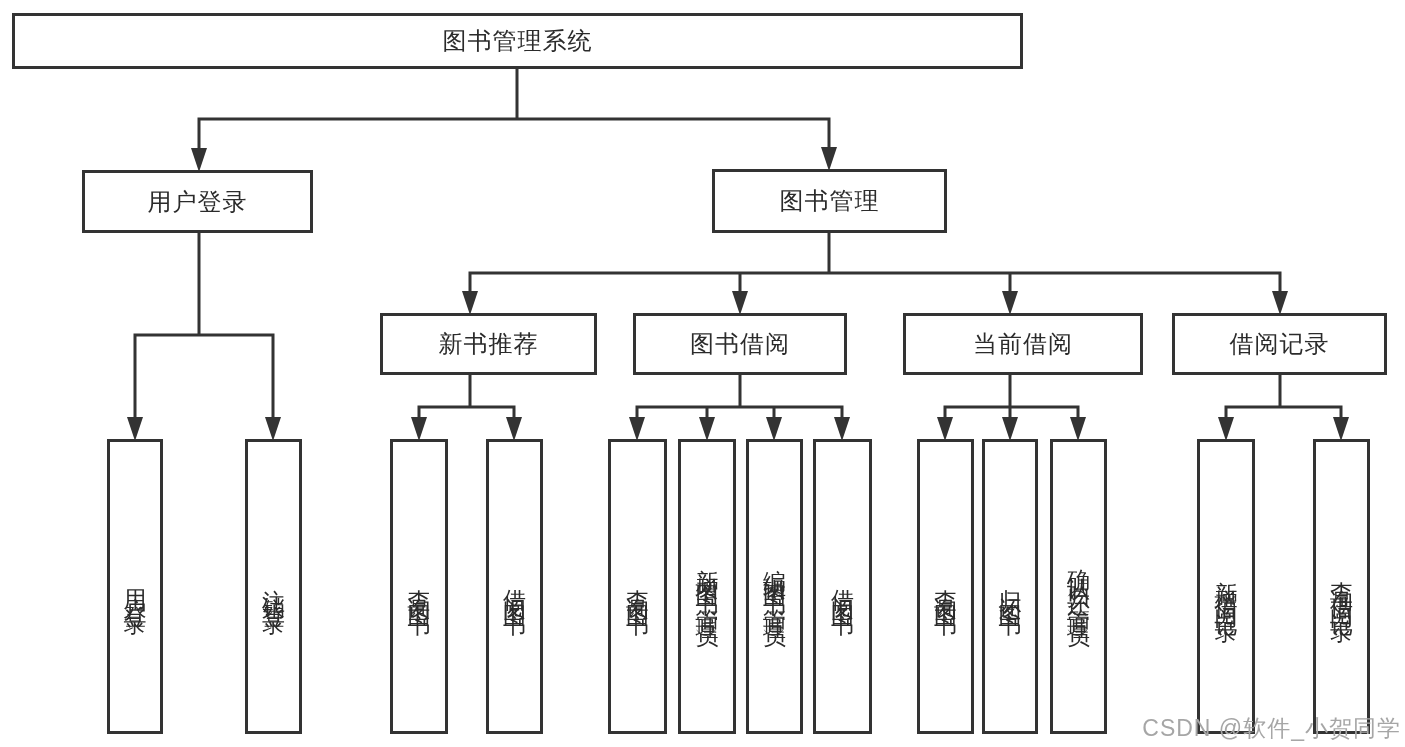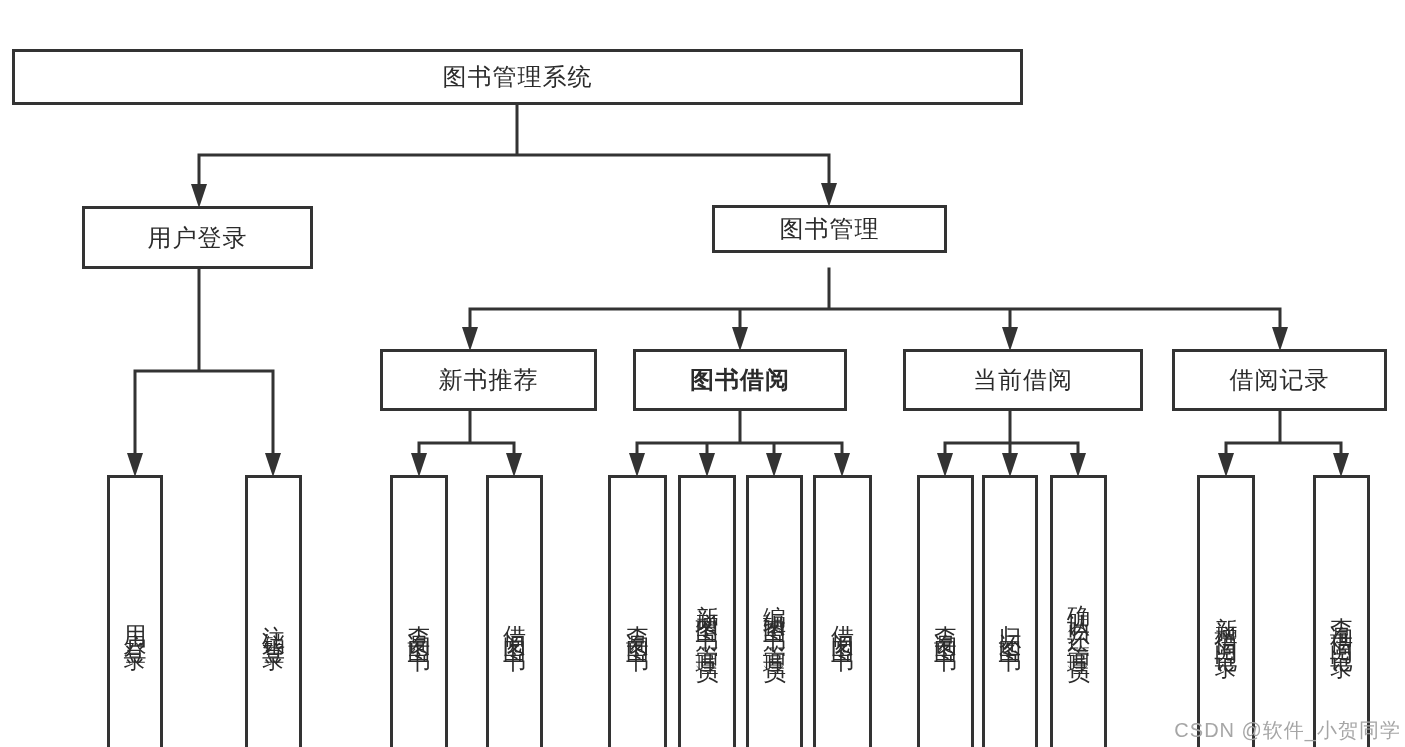--- a/index.html
+++ b/index.html
@@ -3,21 +3,21 @@
 <meta charset="utf-8">
 <style>
   html, body { margin: 0; padding: 0; }
   body {
     width: 1405px; height: 747px;
     position: relative;
     background: var(--bg, #ffffff);
     font-family: "Liberation Sans", "DejaVu Sans", sans-serif;
     overflow: hidden;
   }
-  .canvas { position: absolute; inset: 0; margin-top: 36px; }
+  .canvas { position: absolute; inset: 0; }
   svg.connectors { position: absolute; left: 0; top: 0; z-index: 1; }
   svg .line  { fill: none; stroke: var(--line, #333333); stroke-width: 3; stroke-linecap: square; }
   svg .arrow { fill: var(--line, #333333); stroke: none; }
   .box {
     position: absolute; z-index: 2;
     box-sizing: border-box;
     border: 3px solid var(--line, #333333);
     background: #ffffff;
     display: flex; align-items: center; justify-content: center;
     color: var(--text, #2b2b2b);
@@ -26,21 +26,21 @@
   .h { font-size: 24px; letter-spacing: 1px; white-space: nowrap; }
   .v {
     writing-mode: vertical-rl;
     text-orientation: mixed;
     font-size: 23px;
     letter-spacing: 8px;
     line-height: 1;
   }
   .watermark {
     position: absolute; right: 4px; bottom: 3px; z-index: 5;
-    font-size: 20px; letter-spacing: 1px; white-space: nowrap;
+    font-size: 23px; letter-spacing: 1px; white-space: nowrap;
     color: var(--watermark, #a6a6a6);
   }
 </style>
 </head>
 <body>
 
 <div class="canvas">
 
   <svg class="connectors" width="1405" height="747" viewBox="0 0 1405 747" aria-hidden="true">
 
@@ -88,24 +88,24 @@
     <g>
       <path class="line" d="M1280 375 V407 M1226 407 H1341 M1226 407 V419 M1341 407 V419"></path>
       <path class="arrow" d="M1218 417 H1234 L1226 441 Z"></path>
       <path class="arrow" d="M1333 417 H1349 L1341 441 Z"></path>
     </g>
   </svg>
 
   <div class="box h" style="left:12px; top:13px; width:1011px; height:56px;">图书管理系统</div>
 
   <div class="box h" style="left:82px; top:170px; width:231px; height:63px;">用户登录</div>
-  <div class="box h" style="left:712px; top:169px; width:235px; height:48px;">图书管理</div>
+  <div class="box h" style="left:712px; top:169px; width:235px; height:64px;">图书管理</div>
 
   <div class="box h" style="left:380px; top:313px; width:217px; height:62px;">新书推荐</div>
-  <div class="box h" style="left:633px; top:313px; width:214px; height:62px;font-weight:bold;">图书借阅</div>
+  <div class="box h" style="left:633px; top:313px; width:214px; height:62px;">图书借阅</div>
   <div class="box h" style="left:903px; top:313px; width:240px; height:62px;">当前借阅</div>
   <div class="box h" style="left:1172px; top:313px; width:215px; height:62px;">借阅记录</div>
 
   <div class="box v" style="left:107px; top:439px; width:56px; height:295px;">用户登录</div>
   <div class="box v" style="left:245px; top:439px; width:57px; height:295px;">注销登录</div>
 
   <div class="box v" style="left:390px; top:439px; width:58px; height:295px;">查询图书</div>
   <div class="box v" style="left:486px; top:439px; width:57px; height:295px;">借阅图书</div>
 
   <div class="box v" style="left:608px; top:439px; width:59px; height:295px;">查询图书</div>

